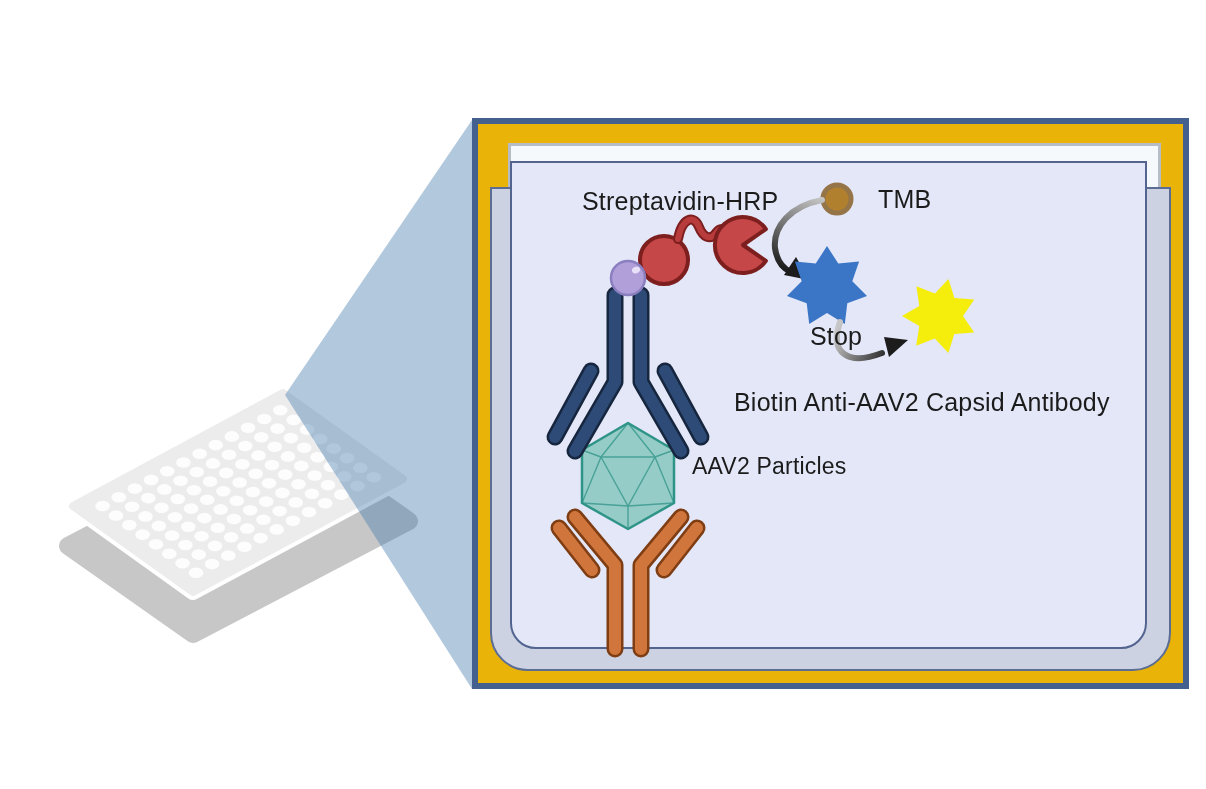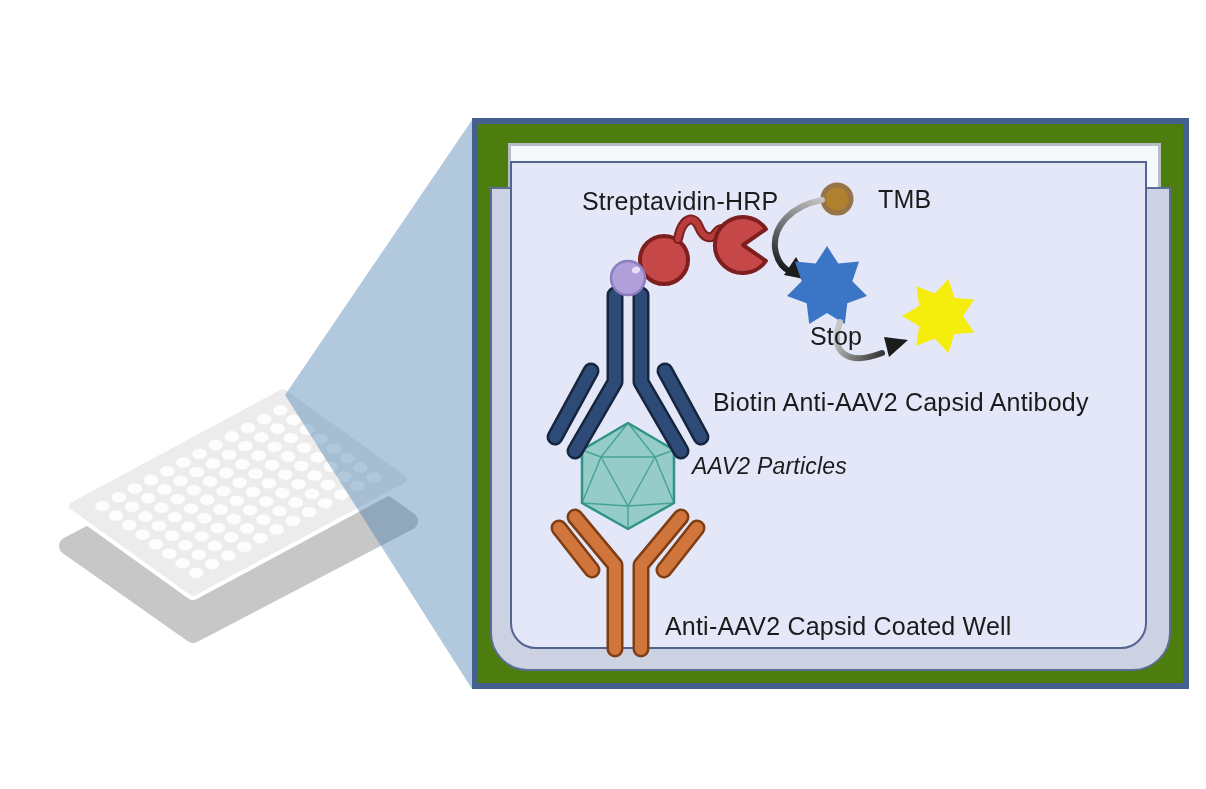--- a/index.html
+++ b/index.html
@@ -3,21 +3,21 @@
 <meta charset="utf-8">
 <style>
   html,body{margin:0;padding:0;}
   body{
     width:1206px;height:789px;position:relative;background:#ffffff;
     font-family:"Liberation Sans",sans-serif;overflow:hidden;
   }
   #plate-svg{position:absolute;left:0;top:0;}
   #frame{
     position:absolute;left:472px;top:118px;width:717px;height:571px;
-    box-sizing:border-box;border:6px solid #44608e;background:#4d7c0f;
+    box-sizing:border-box;border:6px solid #44608e;background:#eab308;
   }
   .sheet{
     position:absolute;left:30px;top:19px;width:653px;height:512px;
     box-sizing:border-box;border:3px solid #b7bdc6;background:#f6f9fc;
   }
   .wall{
     position:absolute;left:12px;top:63px;width:681px;height:484px;
     box-sizing:border-box;border:2px solid #5c6d95;border-radius:0 0 38px 38px;
     background:#ccd2e2;
   }
@@ -226,16 +226,15 @@
       <path d="M 362,198 C 351,229 370,242 404,229" fill="none" stroke="url(#arrowGrad2)" stroke-width="6" stroke-linecap="round"></path>
       <polygon points="430,216 411,233 406,213" fill="#1c1c1c"></polygon>
     </g>
 
     <polygon fill="#f5ed0c" points="470.5,155.0 476.4,174.1 496.3,175.6 485.0,192.1 496.2,208.6 476.3,210.0 470.4,229.1 456.8,214.4 438.2,221.7 441.3,201.9 424.0,191.9 441.3,182.0 438.4,162.2 456.9,169.6"></polygon>
   </svg>
 
   <div class="lbl" style="left: 104px; top: 62px; color: rgb(27, 27, 27);">Streptavidin-HRP</div>
   <div class="lbl" style="left: 400px; top: 60px; color: rgb(27, 27, 27);">TMB</div>
   <div class="lbl" style="left: 312px; top: 197px; color: rgb(27, 27, 27); margin-left: 20px;">Stop</div>
-  <div class="lbl" style="left: 235px; top: 263px; color: rgb(27, 27, 27);">Biotin Anti-AAV2 Capsid Antibody</div>
-  <div class="lbl" style="left: 214px; top: 327px; font-size: 23px; color: rgb(27, 27, 27); font-style: italic;">AAV2 Particles</div>
-  <div class="lbl" style="left: 187px; top: 487px; color: rgb(27, 27, 27);">Anti-AAV2 Capsid Coated Well</div>
+  <div class="lbl" style="left: 256px; top: 263px; color: rgb(27, 27, 27);">Biotin Anti-AAV2 Capsid Antibody</div>
+  <div class="lbl" style="left: 214px; top: 327px; font-size: 23px; color: rgb(27, 27, 27);">AAV2 Particles</div>
 </div>
 
 </body></html>

